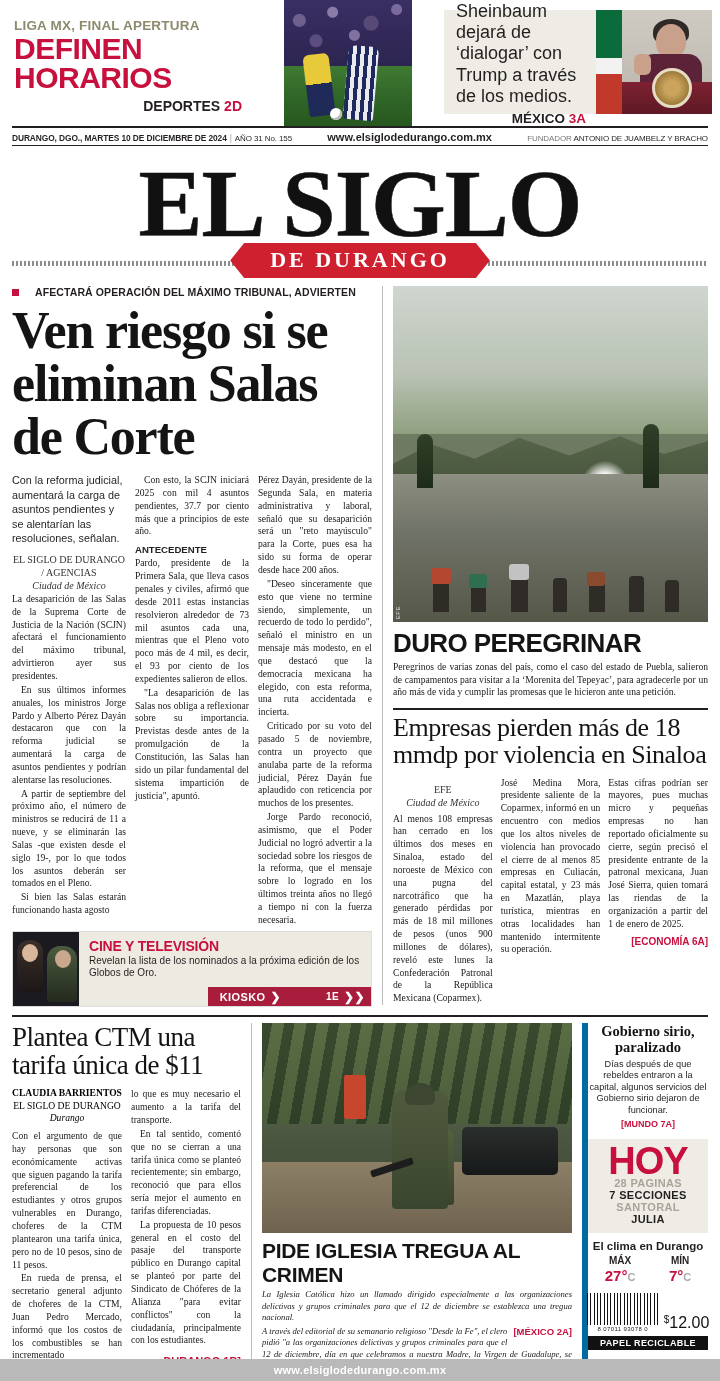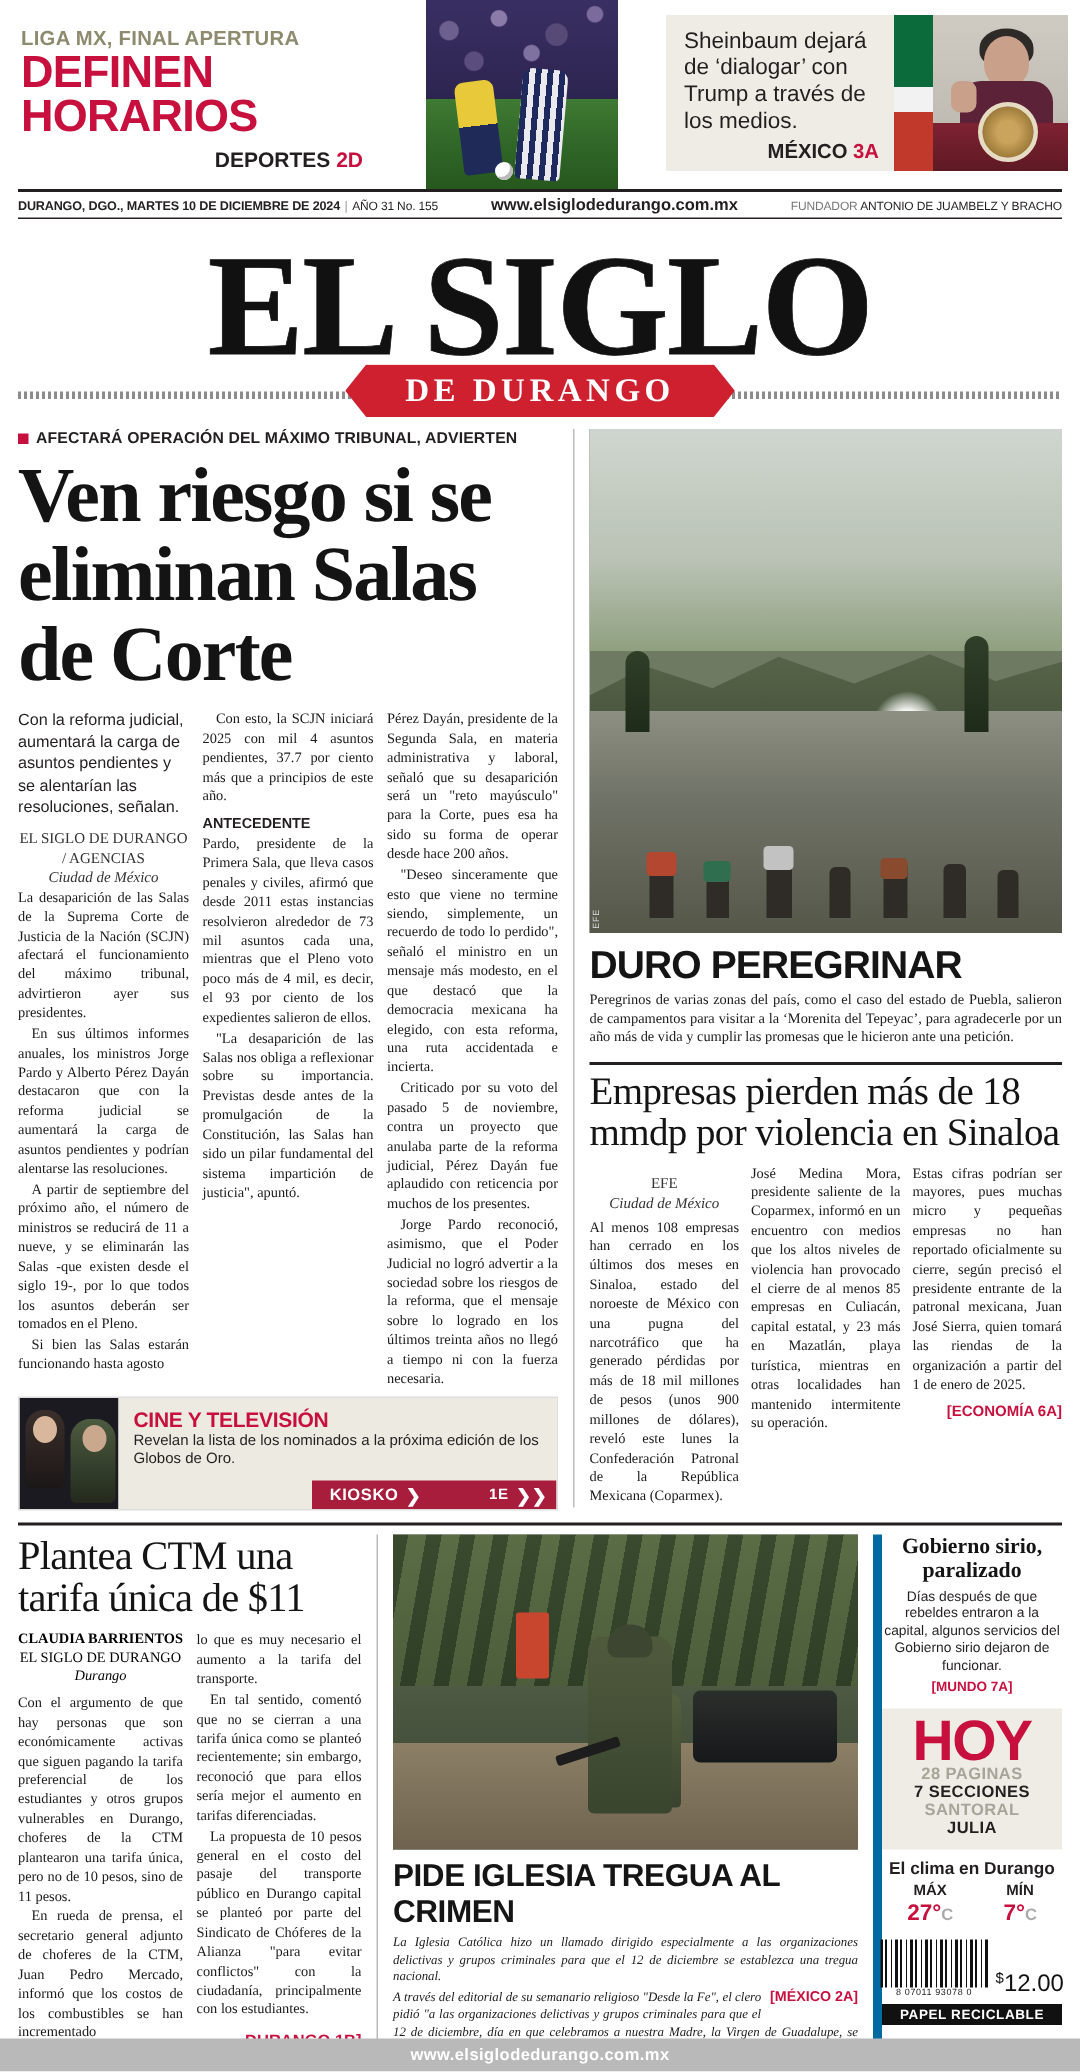--- a/index.html
+++ b/index.html
@@ -41,21 +41,21 @@
     background: linear-gradient(#e8c93a, #e8c93a 48%, #1f2a58 48%, #1f2a58);
     border-radius: 6px 6px 3px 3px; transform: rotate(-7deg); }
   .sports-photo .p2 { position:absolute; left: 62px; bottom: 6px; width: 30px; height: 74px;
     background: repeating-linear-gradient(90deg,#1e2a5e 0 4px,#e9e9ef 4px 8px);
     border-radius: 7px 7px 3px 3px; transform: rotate(5deg); }
   .sports-photo .ball { position:absolute; left: 46px; bottom: 6px; width: 12px; height: 12px;
     background: #fff; border-radius: 50%; box-shadow: inset -2px -2px 0 #bbb; }
 
   .promo-nat { flex: 1; display: flex; background: #eeece4; margin: 10px 8px 12px 0; }
   .promo-nat-text { flex: 1; padding: 9px 10px 6px 12px; display:flex; flex-direction:column; justify-content:center; }
-  .promo-nat-head { font-size: 15px; line-height: 1.17; color: #231f20; }
+  .promo-nat-head { font-size: 18px; line-height: 1.17; color: #231f20; }
   .promo-nat-tag { text-align: right; font-size: 13.5px; font-weight: bold; color: #231f20; margin-top: 4px; }
   .promo-nat-tag .sec { color: #c8103e; }
   .promo-nat-photo { width: 116px; position: relative; overflow: hidden; background: #d8d4cc; }
   .promo-nat-photo .flag { position:absolute; left:0; top:0; bottom:0; width: 26px;
     background: linear-gradient(#0b6b3a, #0b6b3a 46%, #f2f2f2 46%, #f2f2f2 62%, #c0392b 62%); }
   .promo-nat-photo .bgwall { position:absolute; inset:0; left:26px; background: linear-gradient(#cfcbc2,#b9b5ad); }
   .promo-nat-photo .head { position:absolute; left: 60px; top: 14px; width: 30px; height: 34px;
     background: #c9a08a; border-radius: 50% 50% 44% 44%; }
   .promo-nat-photo .hair { position:absolute; left: 57px; top: 9px; width: 36px; height: 26px;
     background: #2e2a28; border-radius: 50% 50% 40% 40%; }
@@ -91,21 +91,21 @@
     background: #cf2030; color: #fff; font-family: "Liberation Serif", serif; font-weight: bold;
     font-size: 22px; letter-spacing: 3px; padding: 4px 40px 5px;
     clip-path: polygon(14px 0, calc(100% - 14px) 0, 100% 50%, calc(100% - 14px) 100%, 14px 100%, 0 50%); }
 
   
   .content { padding: 6px 12px 0; }
   .lead-row { display: flex; gap: 10px; }
   .lead-left { width: 360px; }
   .lead-right { width: 326px; border-left: 1px solid #bbb; padding-left: 10px; }
 
-  .kicker { display:flex; align-items:center; gap:5px; font-size: 10.5px; font-weight: bold;
+  .kicker { display:flex; align-items:center; gap:16px; font-size: 10.5px; font-weight: bold;
     color: #231f20; letter-spacing: 0.1px; padding-bottom: 4px; }
   .kicker .sq { width: 7px; height: 7px; background: #c8103e; display:inline-block; }
 
   .lead-head { font-family: "Liberation Serif", serif; font-weight: bold; font-size: 52px;
     line-height: 1.02; color: #141414; letter-spacing: -1.2px; margin: 2px 0 10px; }
 
   .lead-cols { display: flex; gap: 9px; }
   .lcol { width: 114px; }
   .deck { font-size: 10.8px; line-height: 1.35; color: #231f20; font-weight: normal; }
   .byline { font-family: "Liberation Serif", serif; font-size: 10px; text-align: center;

